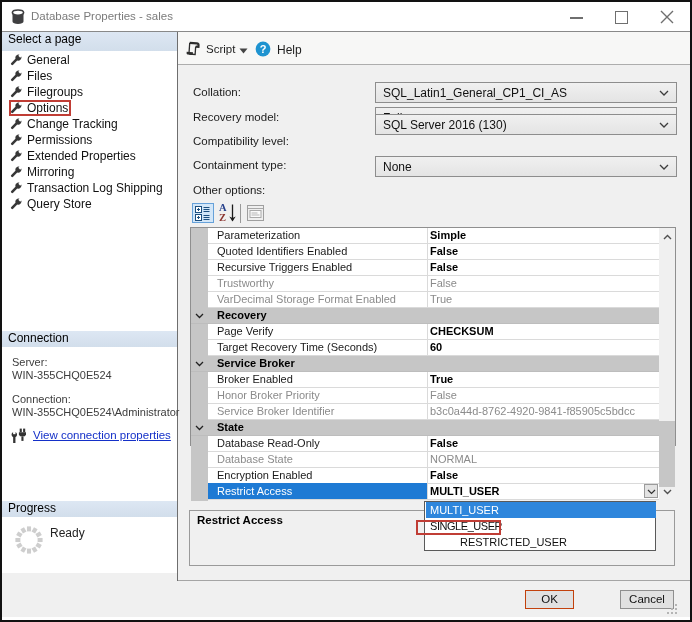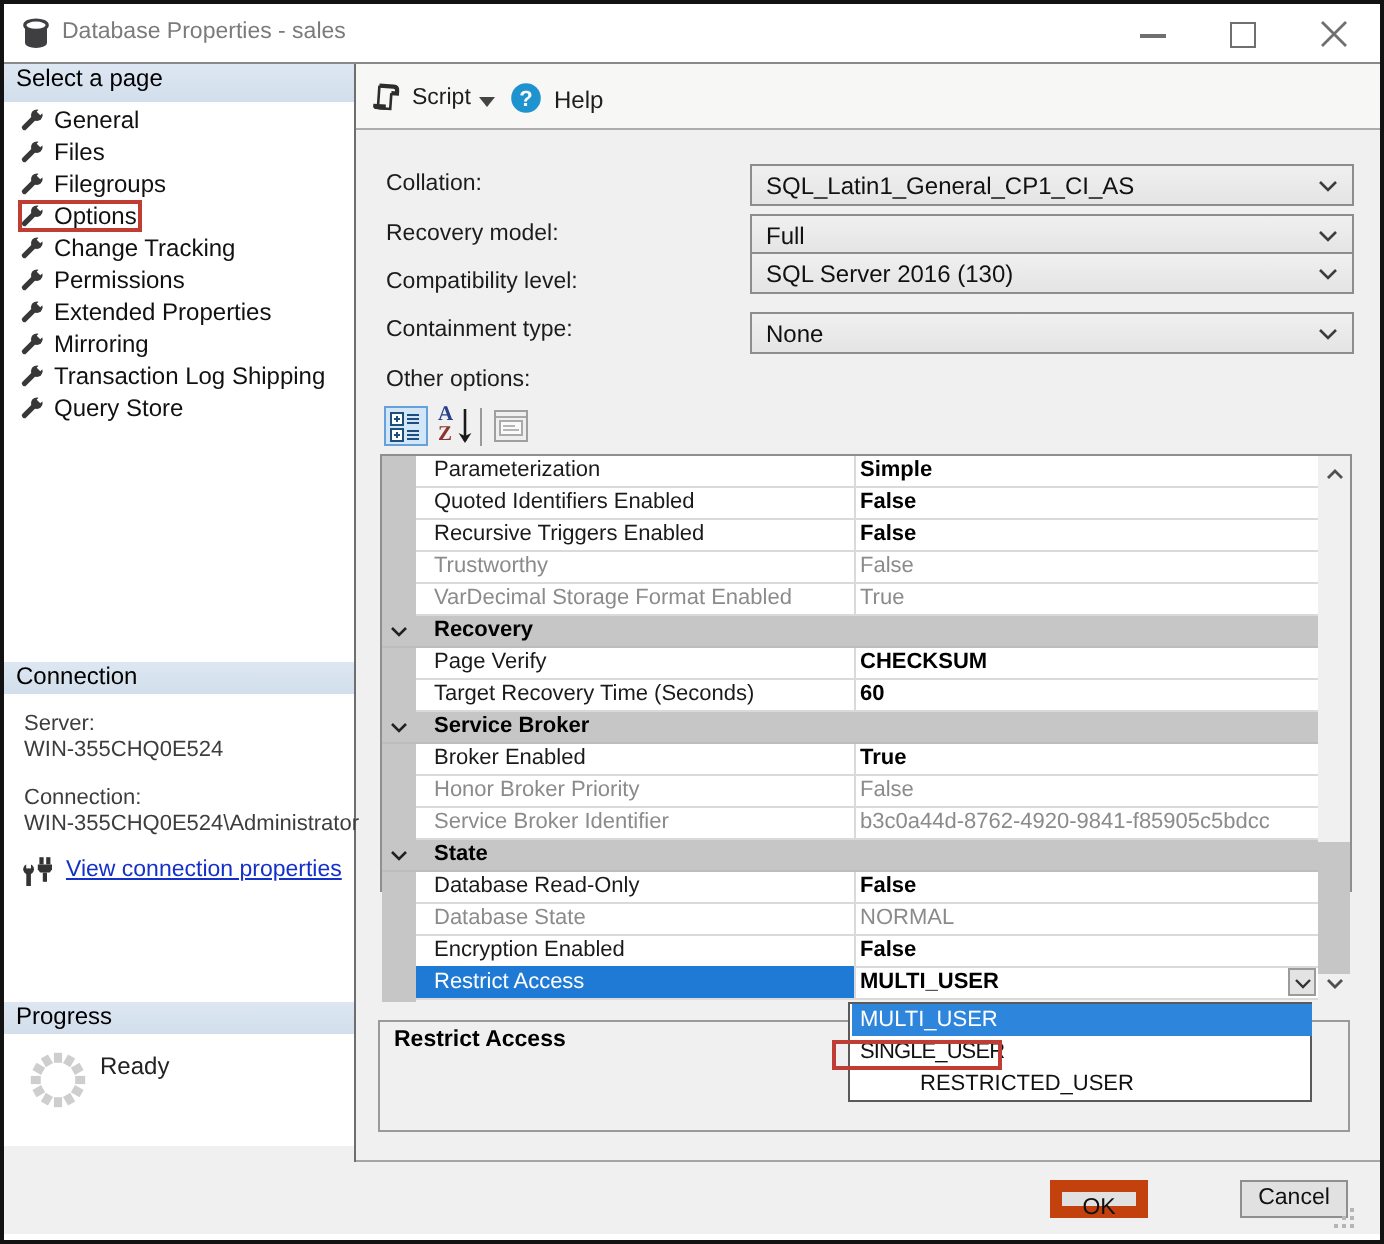--- a/index.html
+++ b/index.html
@@ -192,21 +192,21 @@
       <svg width="10" height="6" viewBox="0 0 10 6">
         <path d="M1 1 l4 4 l4 -4" stroke="#3c3c3c" stroke-width="1.3" fill="none"></path>
       </svg>
     </div>
   <div class="combo" style="top:106.5px;">
       <span>Full</span>
       <svg width="10" height="6" viewBox="0 0 10 6">
         <path d="M1 1 l4 4 l4 -4" stroke="#3c3c3c" stroke-width="1.3" fill="none"></path>
       </svg>
     </div>
-  <div class="combo" style="top:126px;text-align:right;">
+  <div class="combo" style="top:114px;text-align:right;">
       <span>SQL Server 2016 (130)</span>
       <svg width="10" height="6" viewBox="0 0 10 6">
         <path d="M1 1 l4 4 l4 -4" stroke="#3c3c3c" stroke-width="1.3" fill="none"></path>
       </svg>
     </div>
   <div class="combo" style="top:155.5px;">
       <span>None</span>
       <svg width="10" height="6" viewBox="0 0 10 6">
         <path d="M1 1 l4 4 l4 -4" stroke="#3c3c3c" stroke-width="1.3" fill="none"></path>
       </svg>
@@ -346,21 +346,21 @@
   </div>
 
   <div class="abs" style="left:424px;top:501px;width:232px;height:50px;box-sizing:border-box;border:1px solid #5a5a5a;background:#fff;z-index:5;">
     <div class="litem" style="top:0;background:#2e86dc;color:#fff;">MULTI_USER</div>
     <div class="litem" style="top:16px;letter-spacing:-0.45px;">SINGLE_USER</div>
     <div class="litem" style="top:32px;padding-left:34px;">RESTRICTED_USER</div>
   </div>
   <div class="abs" style="left:416px;top:519.5px;width:85px;height:15px;box-sizing:border-box;border:2.2px solid #c03d35;z-index:6;"></div>
 
   <div class="abs" style="left:178px;top:580px;width:512px;height:1px;background:#a5a5a5;"></div>
-  <div class="abs" style="left:525px;top:590px;width:49px;height:19px;box-sizing:border-box;border:6px solid #c2410c;background:#e1e1e1;font-size:11.5px;color:#111;text-align:center;line-height:17px;">OK</div>
+  <div class="abs" style="left:525px;top:590px;width:49px;height:19px;box-sizing:border-box;border:1px solid #c2410c;background:#e1e1e1;font-size:11.5px;color:#111;text-align:center;line-height:17px;">OK</div>
   <div class="abs" style="left:620px;top:590px;width:54px;height:19px;box-sizing:border-box;border:1px solid #8f8f8f;background:#e1e1e1;font-size:11.5px;color:#111;text-align:center;line-height:17px;">Cancel</div>
   <svg class="abs" style="left:666px;top:603px;" width="12" height="12" viewBox="0 0 12 12">
     <g fill="#b5b5b5">
         <rect x="9" y="9" width="2" height="2"></rect>
         <rect x="9" y="5" width="2" height="2"></rect>
         <rect x="5" y="9" width="2" height="2"></rect>
         <rect x="9" y="1" width="2" height="2"></rect>
         <rect x="1" y="9" width="2" height="2"></rect>
         <rect x="5" y="5" width="2" height="2"></rect>
       </g>

